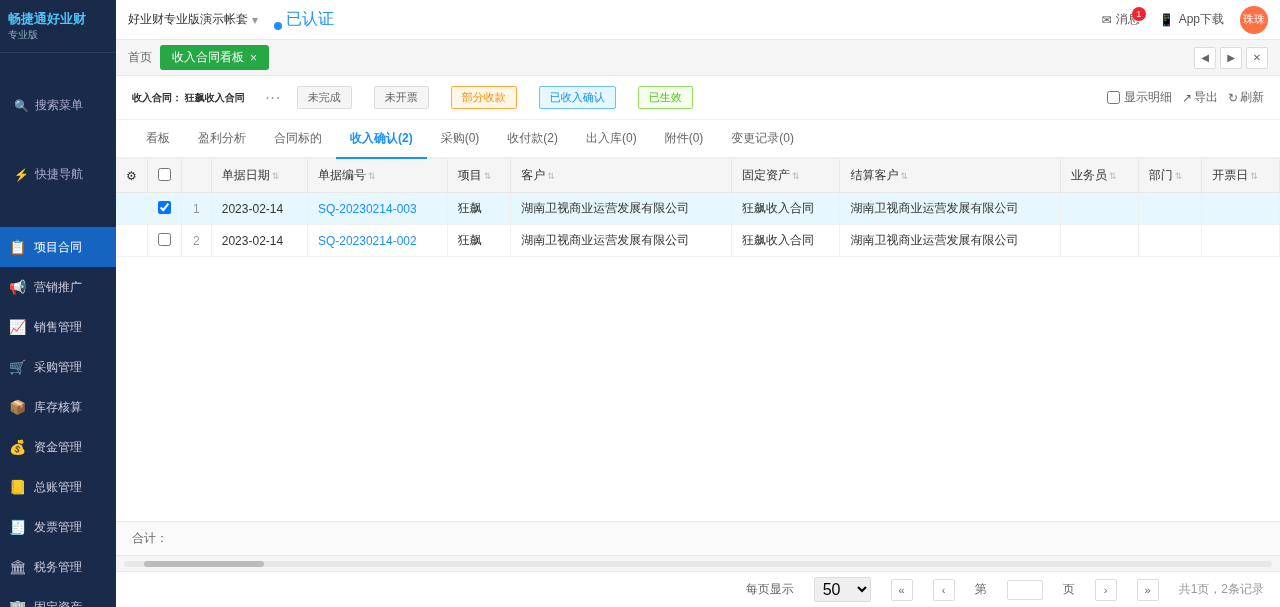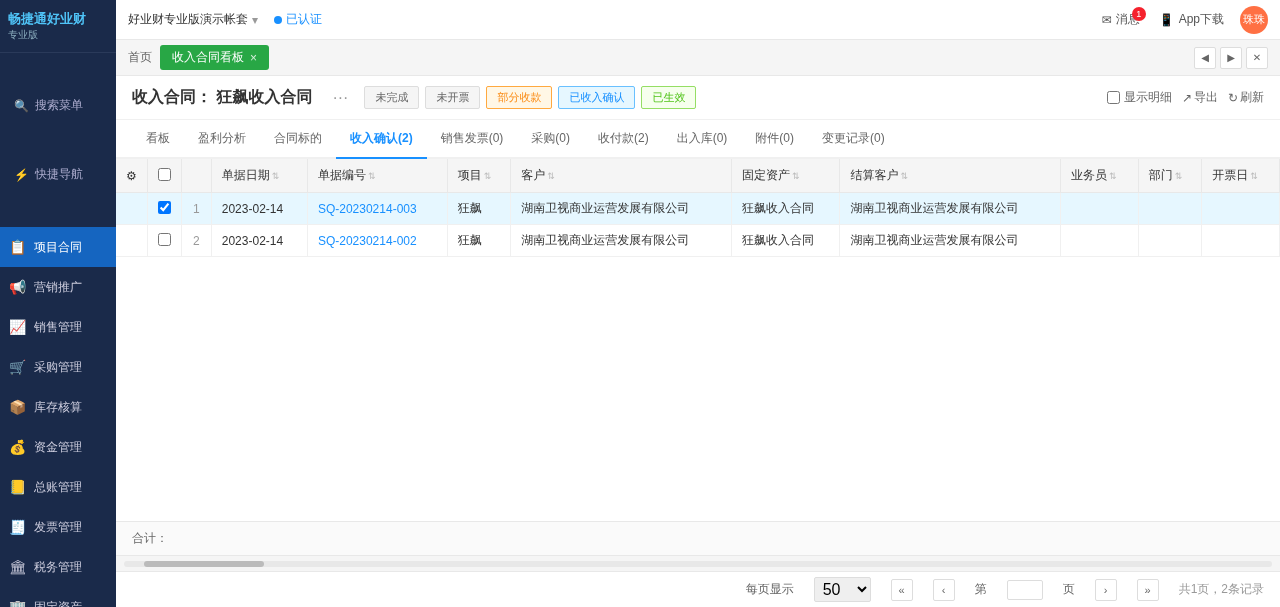--- a/index.html
+++ b/index.html
@@ -19,21 +19,21 @@
     .sidebar-item .icon { width: 20px; height: 20px; display: flex; align-items: center; justify-content: center; flex-shrink: 0; font-size: 14px; }
     .sidebar-item .label { margin-left: 6px; }
 
     
     .main { flex: 1; display: flex; flex-direction: column; overflow: hidden; }
 
     
     .topbar { background: #fff; height: 40px; display: flex; align-items: center; padding: 0 12px; border-bottom: 1px solid #e8e8e8; flex-shrink: 0; }
     .topbar-company { display: flex; align-items: center; font-size: 12px; color: #333; }
     .topbar-dropdown { color: #999; margin-left: 4px; cursor: pointer; }
-    .topbar-certified { display: flex; align-items: center; margin-left: 16px; color: #1890ff; font-size: 12px; }
+    .topbar-certified { display: flex; align-items: flex-end; margin-left: 16px; color: #1890ff; font-size: 16px; }
     .topbar-certified-dot { width: 8px; height: 8px; background: #1890ff; border-radius: 50%; margin-right: 4px; }
     .topbar-right { margin-left: auto; display: flex; align-items: center; gap: 16px; }
     .topbar-btn { display: flex; align-items: center; font-size: 12px; color: #555; cursor: pointer; position: relative; }
     .topbar-btn .badge { position: absolute; top: -4px; right: -6px; background: #f5222d; color: #fff; border-radius: 50%; width: 14px; height: 14px; font-size: 9px; display: flex; align-items: center; justify-content: center; }
     .topbar-btn span { margin-left: 4px; }
     .topbar-avatar { width: 28px; height: 28px; background: #ff7043; border-radius: 50%; display: flex; align-items: center; justify-content: center; color: #fff; font-size: 11px; cursor: pointer; }
 
     
     .content { flex: 1; display: flex; flex-direction: column; overflow: hidden; }
 
@@ -43,23 +43,23 @@
     .tab-item { display: flex; align-items: center; background: #28a745; color: #fff; padding: 4px 12px; border-radius: 3px; font-size: 12px; cursor: pointer; margin-right: 4px; }
     .tab-item .close { margin-left: 6px; cursor: pointer; opacity: 0.8; }
     .tab-nav-btns { margin-left: auto; display: flex; gap: 4px; }
     .tab-nav-btn { width: 22px; height: 22px; border: 1px solid #ddd; background: #fff; display: flex; align-items: center; justify-content: center; cursor: pointer; color: #666; border-radius: 2px; font-size: 10px; }
 
     
     .page-body { flex: 1; background: #fff; padding: 0; display: flex; flex-direction: column; overflow: hidden; }
 
     
     .contract-header { padding: 10px 16px; display: flex; align-items: center; border-bottom: 1px solid #f0f0f0; flex-shrink: 0; }
-    .contract-title { font-size: 16px; color: #333; font-weight: bold; margin-right: 12px; }
+    .contract-title { font-size: 10px; color: #333; font-weight: bold; margin-right: 12px; }
     .contract-more { color: #999; margin: 0 8px; cursor: pointer; font-size: 16px; }
-    .contract-status-btns { display: flex; gap: 6px; margin-left: 8px; }
+    .contract-status-btns { display: flex; gap: 22px; margin-left: 8px; }
     .status-btn { padding: 3px 10px; border-radius: 2px; font-size: 11px; cursor: pointer; border: 1px solid #ddd; background: #f5f5f5; color: #666; }
     .status-btn.active-orange { background: #fff7e6; border-color: #ffa940; color: #fa8c16; }
     .status-btn.active-blue { background: #e6f7ff; border-color: #69c0ff; color: #1890ff; }
     .status-btn.active-green { background: #f6ffed; border-color: #95de64; color: #52c41a; }
     .contract-actions { margin-left: auto; display: flex; gap: 8px; align-items: center; }
     .action-btn { display: flex; align-items: center; font-size: 12px; color: #666; cursor: pointer; }
     .action-btn span { margin-left: 2px; }
     .show-detail { display: flex; align-items: center; font-size: 12px; color: #666; }
     .show-detail input { margin-right: 4px; }
 
@@ -241,21 +241,20 @@
             <span>刷新</span>
           </div>
         </div>
       </div>
 
       <div class="subtabs" id="subtabs-container">
           <div class="subtab"><span>看板</span></div>
           <div class="subtab"><span>盈利分析</span></div>
           <div class="subtab"><span>合同标的</span></div>
           <div class="subtab active"><span>收入确认(2)</span></div>
-          <div class="subtab"><span>销售发票(0)</span></div>
           <div class="subtab"><span>采购(0)</span></div>
           <div class="subtab"><span>收付款(2)</span></div>
           <div class="subtab"><span>出入库(0)</span></div>
           <div class="subtab"><span>附件(0)</span></div>
           <div class="subtab"><span>变更记录(0)</span></div>
         </div>
 
       <div class="table-area">
         <table>
           <thead>

